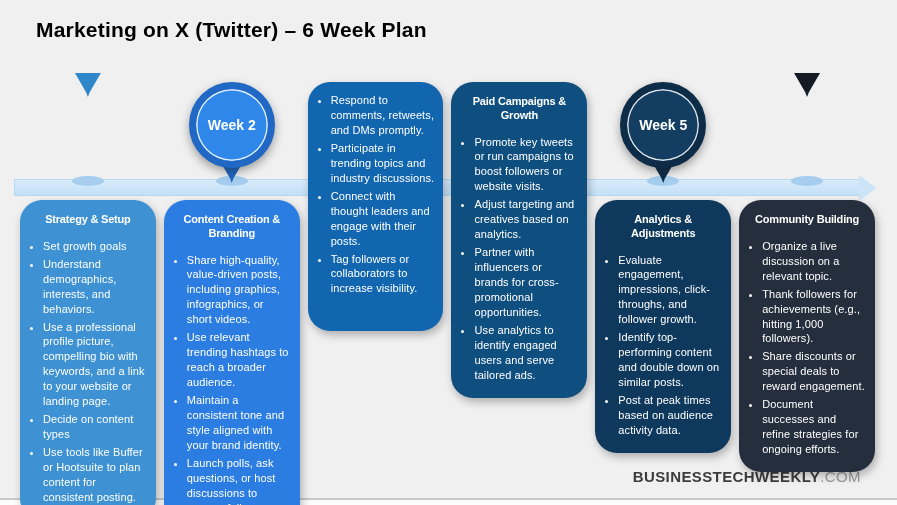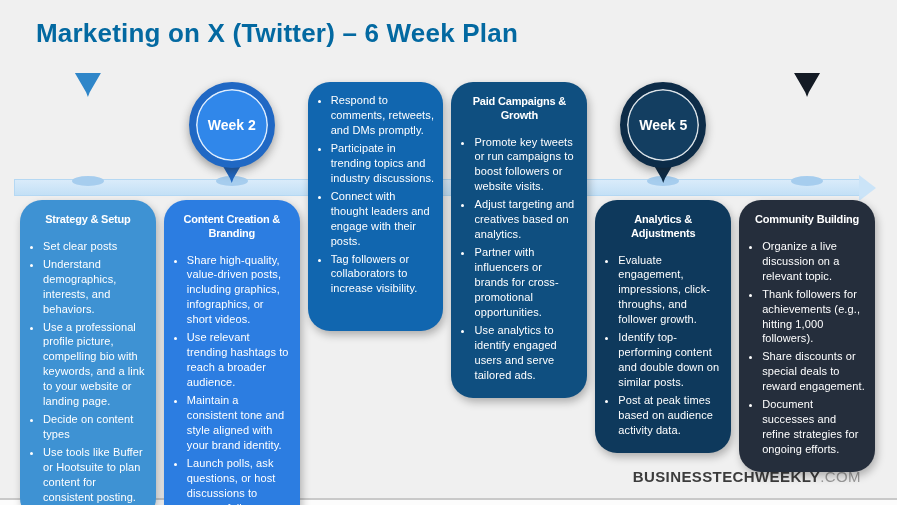--- a/index.html
+++ b/index.html
@@ -4,21 +4,21 @@
 <style>
   * { margin:0; padding:0; box-sizing:border-box; }
   html,body { width:897px; height:505px; }
   body { font-family:"Liberation Sans", sans-serif; }
   .canvas {
     position:relative; width:897px; height:505px;
     background:#F0F0F0; overflow:hidden;
   }
   .title {
     position:absolute; top:18px; left:36px;
-    font-size:26px; font-weight:bold; color:#0369a1;
+    font-size:21px; font-weight:bold; color:#000000;
     letter-spacing:0.2px;
   }
   
   .band {
     position:absolute; left:14px; top:179px; width:846px; height:17px;
     background:linear-gradient(#D9EBFA,#C3E0F6);
     border:1px solid #B5D8F3; z-index:0;
   }
   .band::after {
     content:""; position:absolute; right:-17px; top:50%;
@@ -105,21 +105,21 @@
   <div class="columns">
 
     <div class="column" style="--fill: #4FA7ED; --ring: #2F86C9; --card: #3E92D3;">
       <div class="pin">
         <div class="pin-tail"></div>
         <div class="pin-dot"></div>
       </div>
       <div class="card">
         <h2>Strategy &amp; Setup</h2>
         <ul>
-          <li>Set clear posts</li>
+          <li>Set growth goals</li>
           <li>Understand demographics, interests, and behaviors.</li>
           <li>Use a professional profile picture, compelling bio with keywords, and a link to your website or landing page.</li>
           <li>Decide on content types</li>
           <li>Use tools like Buffer or Hootsuite to plan content for consistent posting.</li>
         </ul>
       </div>
     </div>
 
     <div class="column" style="--fill: #3087EA; --ring: #2068C4; --card: #2C7DE1;">
       <div class="pin">

